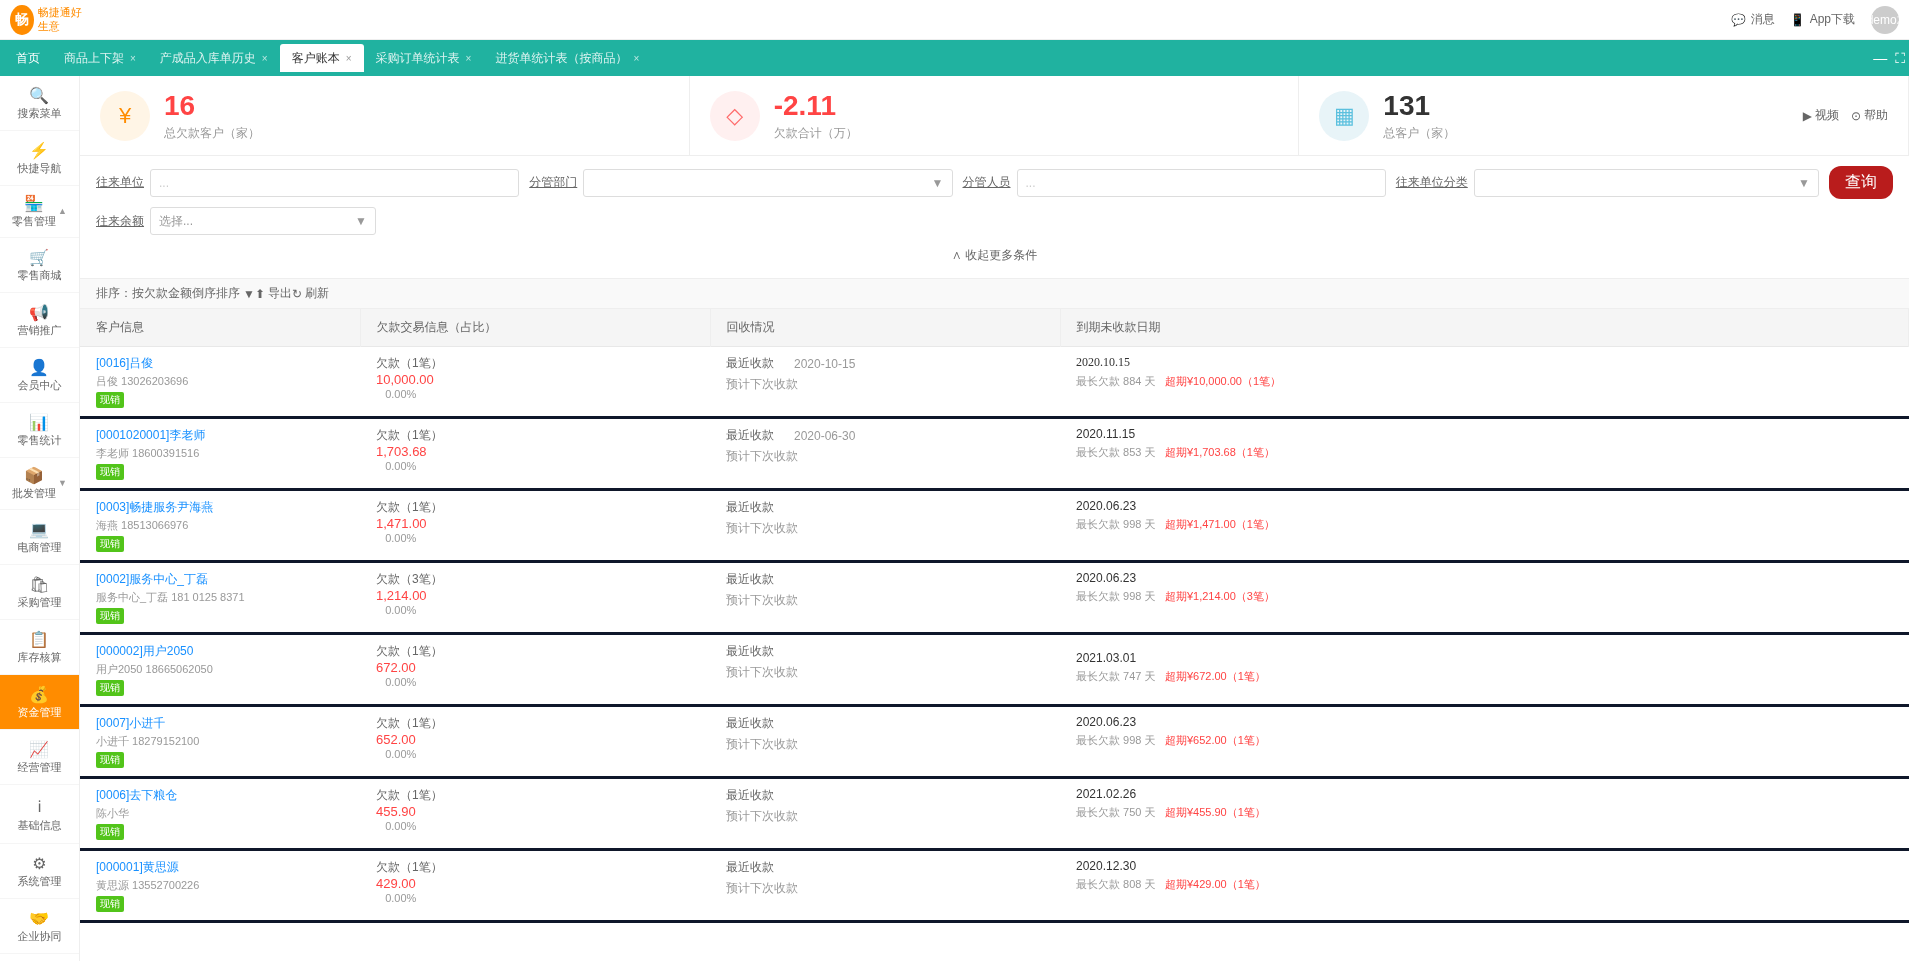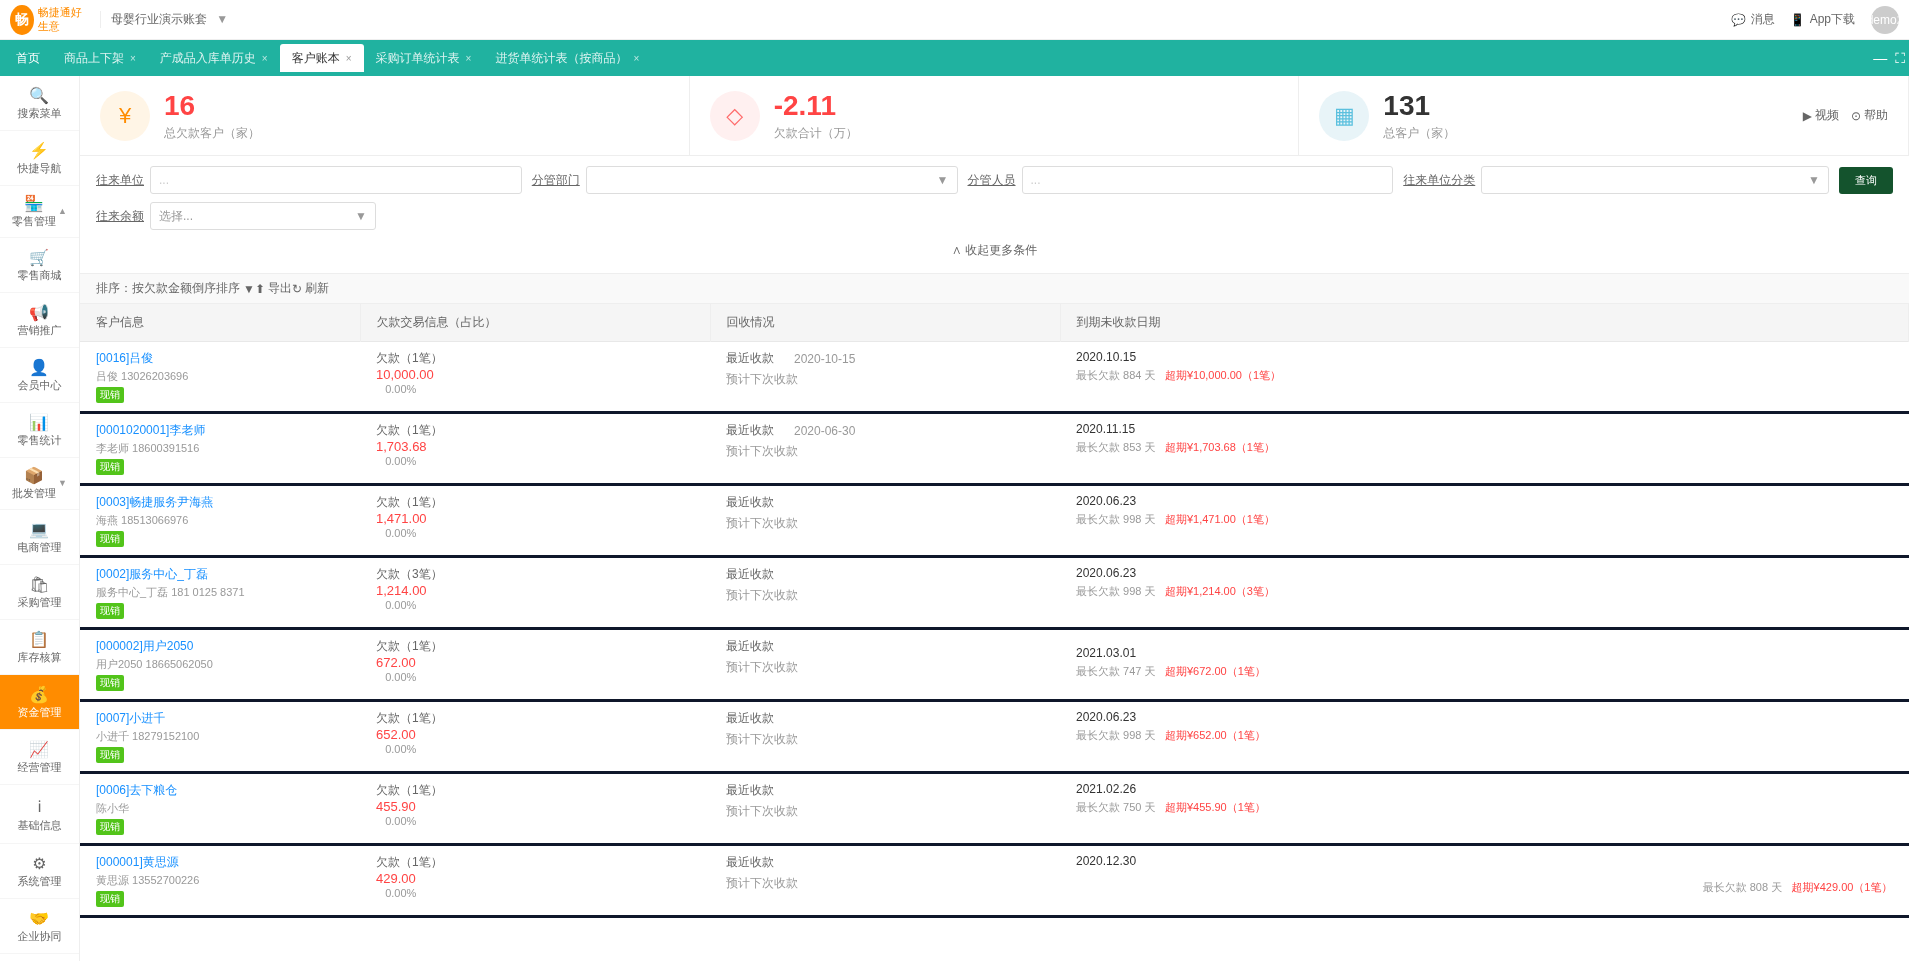--- a/index.html
+++ b/index.html
@@ -50,21 +50,21 @@
     .stat-right-actions { display: flex; gap: 12px; margin-left: auto; font-size: 12px; color: #666; }
     .stat-right-actions span { cursor: pointer; display: flex; align-items: center; gap: 3px; }
 
     
     .filter-area { background: #fff; padding: 10px 16px; border-bottom: 1px solid #eee; }
     .filter-row { display: flex; align-items: center; gap: 10px; margin-bottom: 8px; }
     .filter-item { display: flex; align-items: center; gap: 6px; flex: 1; }
     .filter-label { font-size: 12px; color: #666; white-space: nowrap; text-decoration: underline; }
     .filter-input { flex: 1; height: 28px; border: 1px solid #ddd; border-radius: 3px; padding: 0 8px; font-size: 12px; color: #333; background: #fff; outline: none; display: flex; align-items: center; justify-content: space-between; cursor: pointer; }
     .filter-select { flex: 1; height: 28px; border: 1px solid #ddd; border-radius: 3px; padding: 0 8px; font-size: 12px; color: #333; background: #fff; display: flex; align-items: center; justify-content: space-between; cursor: pointer; }
-    .btn-search { background: #14532d; color: #fff; border: none; border-radius: 3px; padding: 6px 16px; font-size: 11px; cursor: pointer; white-space: nowrap; }
+    .btn-search { background: #b91c1c; color: #fff; border: none; border-radius: 12px; padding: 6px 16px; font-size: 16px; cursor: pointer; white-space: nowrap; }
     .collapse-row { text-align: center; padding: 4px; color: #666; font-size: 12px; cursor: pointer; }
 
     
     .result-bar { display: flex; align-items: center; padding: 6px 16px; background: #f9f9f9; border-bottom: 1px solid #eee; font-size: 12px; color: #666; }
     .result-bar .result-info { flex: 1; }
     .result-bar .result-actions { display: flex; gap: 0; align-items: center; }
     .result-actions span { cursor: pointer; display: flex; align-items: center; gap: 3px; color: #666; }
 
     
     .table-wrap { flex: 1; overflow-y: auto; background: #fff; }
@@ -92,24 +92,20 @@
   </style>
 </head>
 <body>
 
 <div class="top-bar">
   <div class="logo-area">
     <div class="logo-icon">
       <span>畅</span>
     </div>
     <div class="logo-text">畅捷通好生意</div>
-  </div>
-  <div class="company-selector">
-    <span>母婴行业演示账套</span>
-    <span style="color:#999;margin-left:6px;">▼</span>
   </div>
   <div class="top-right">
     <div class="top-btn">
       <span>💬</span>
       <span>消息</span>
     </div>
     <div class="top-btn">
       <span>📱</span>
       <span>App下载</span>
     </div>
@@ -359,21 +355,21 @@
       <span class="amount-pct">&nbsp;&nbsp;&nbsp;0.00%</span>
     </td>
     <td class="col-repay">
       <div style="display:flex;gap:20px;align-items:center;">
         <span style="color:#666;">最近收款</span>
         <span style="color:#999;">2020-10-15</span>
       </div>
       <div style="color:#999;margin-top:4px;">预计下次收款</div>
     </td>
     <td class="col-due">
-      <div style="color:#333;">2020.10.15</div>
+      <div style="color:#333;font-family:Liberation Serif, serif;">2020.10.15</div>
       <div style="margin-top:4px;">
         <span class="overdue-days">最长欠款 884 天&nbsp;&nbsp;</span>
         <span class="overdue-text">超期¥10,000.00（1笔）</span>
       </div>
     </td>
   </tr>
             <tr>
     <td class="col-customer">
       <div class="customer-name">[0001020001]李老师</div>
       <div class="customer-sub">李老师 18600391516</div>
@@ -542,21 +538,21 @@
     </td>
     <td class="col-repay">
       <div style="display:flex;gap:20px;align-items:center;">
         <span style="color:#666;">最近收款</span>
         <span style="color:#999;"></span>
       </div>
       <div style="color:#999;margin-top:4px;">预计下次收款</div>
     </td>
     <td class="col-due">
       <div style="color:#333;">2020.12.30</div>
-      <div style="margin-top:12px;text-align:right;">
+      <div style="margin-top:4px;">
         <span class="overdue-days">最长欠款 808 天&nbsp;&nbsp;</span>
         <span class="overdue-text">超期¥429.00（1笔）</span>
       </div>
     </td>
   </tr>
           </tbody>
       </table>
     </div>
 
   </div>

